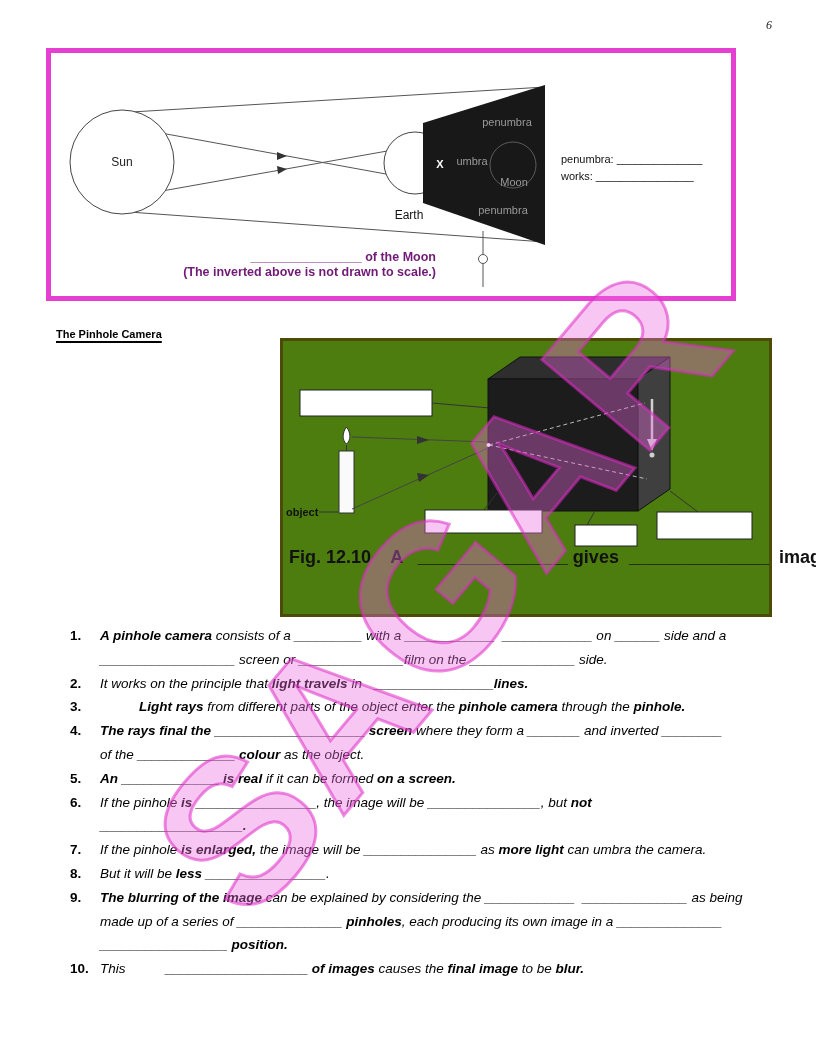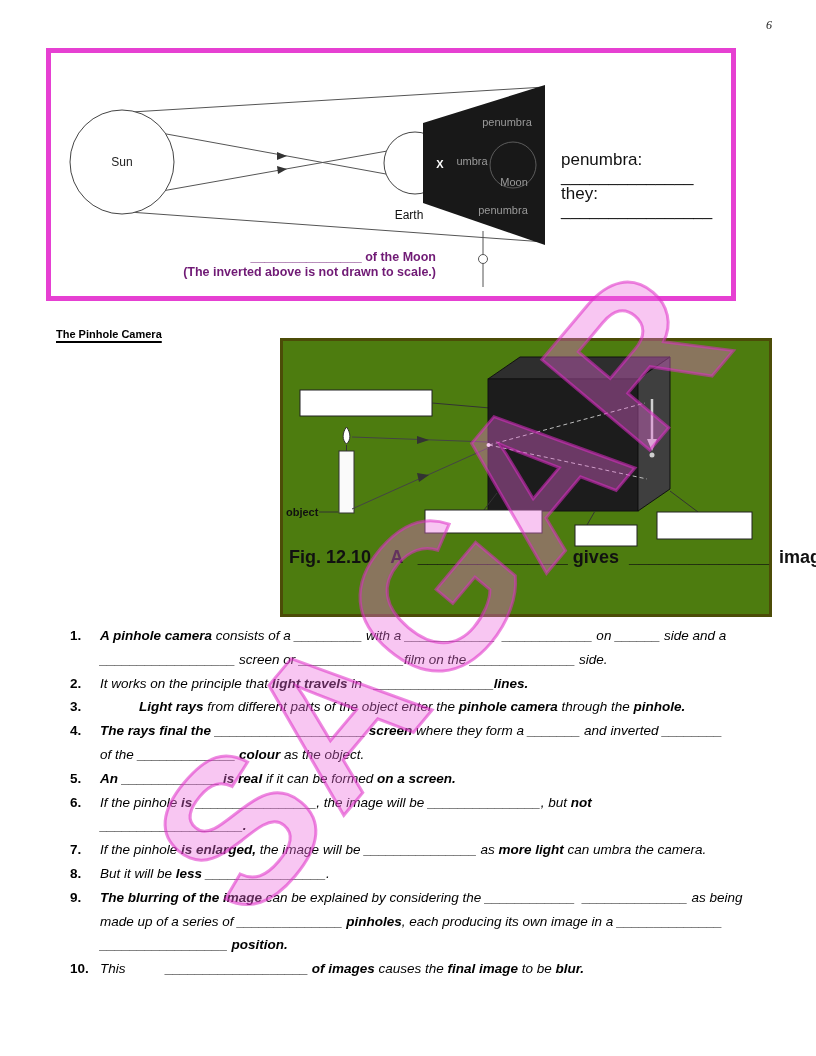--- a/index.html
+++ b/index.html
@@ -5,21 +5,21 @@
   html,body{margin:0;padding:0;background:#fff;}
   .page{position:relative;width:816px;height:1056px;background:#fff;overflow:hidden;
         font-family:"Liberation Sans",sans-serif;color:#111;}
 
   .page-num{position:absolute;top:18px;right:44px;font:italic 12px "Liberation Serif",serif;color:#222;}
 
   
   .eclipse-box{position:absolute;left:46px;top:48px;width:690px;height:253px;
                border:5px solid #e640d2;background:#fff;box-sizing:border-box;}
   .eclipse-box svg{position:absolute;left:0;top:0;}
-  .ecl-side{position:absolute;left:510px;top:98px;font-size:17px;line-height:17px;color:#111;}
+  .ecl-side{position:absolute;left:510px;top:98px;font-size:11px;line-height:17px;color:#111;}
   .ecl-caption{position:absolute;left:55px;top:197px;width:330px;text-align:right;
                font-size:12.5px;line-height:15px;color:#701a75;font-weight:bold;}
   svg text{font-family:"Liberation Sans",sans-serif;}
 
   
   .heading{position:absolute;left:48px;top:320px;margin:8px;font-size:11px;font-weight:bold;
            text-decoration:underline;text-decoration-thickness:2px;text-underline-offset:3px;color:#000;}
 
   
   .pinhole-box{position:absolute;left:280px;top:338px;width:492px;height:279px;
@@ -72,21 +72,21 @@
       <text x="452" y="161" text-anchor="middle" font-size="11" fill="#9a9a9a">penumbra</text>
 
       <text x="358" y="166" text-anchor="middle" font-size="12" fill="#111">Earth</text>
 
       <line x1="432" y1="178" x2="432" y2="234" stroke="#555"></line>
       <circle cx="432" cy="206" r="4.5" fill="#fff" stroke="#555"></circle>
     </svg>
 
     <div class="ecl-side">
       <div>penumbra: ______________</div>
-      <div>they: ________________</div>
+      <div>works: ________________</div>
     </div>
 
     <div class="ecl-caption">
       <div>________________  of the Moon</div>
       <div>(The inverted above is not drawn to scale.)</div>
     </div>
   </div>
 
   <h2 class="heading">The Pinhole Camera</h2>
 

